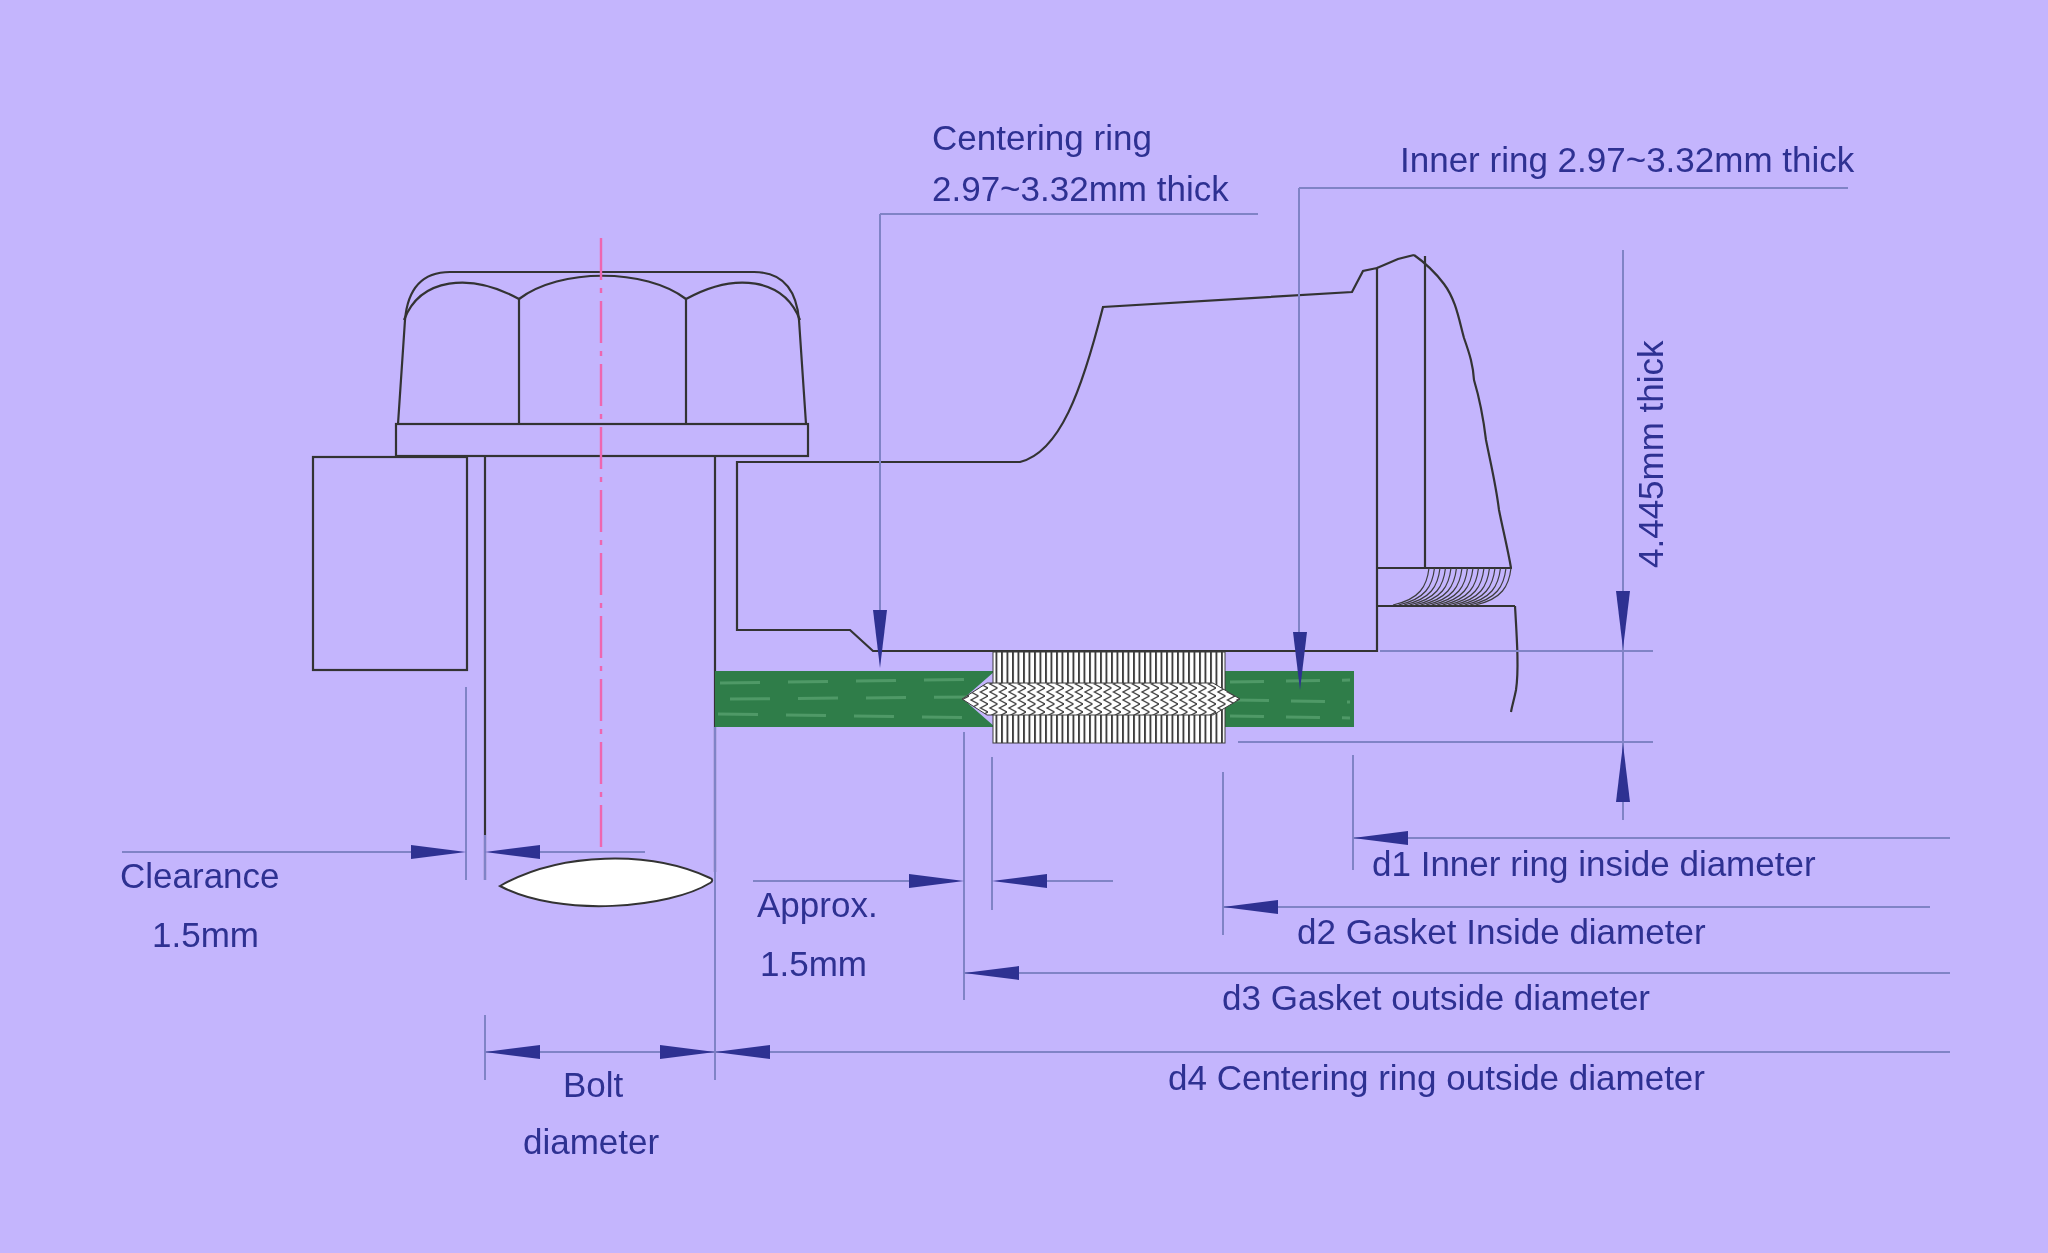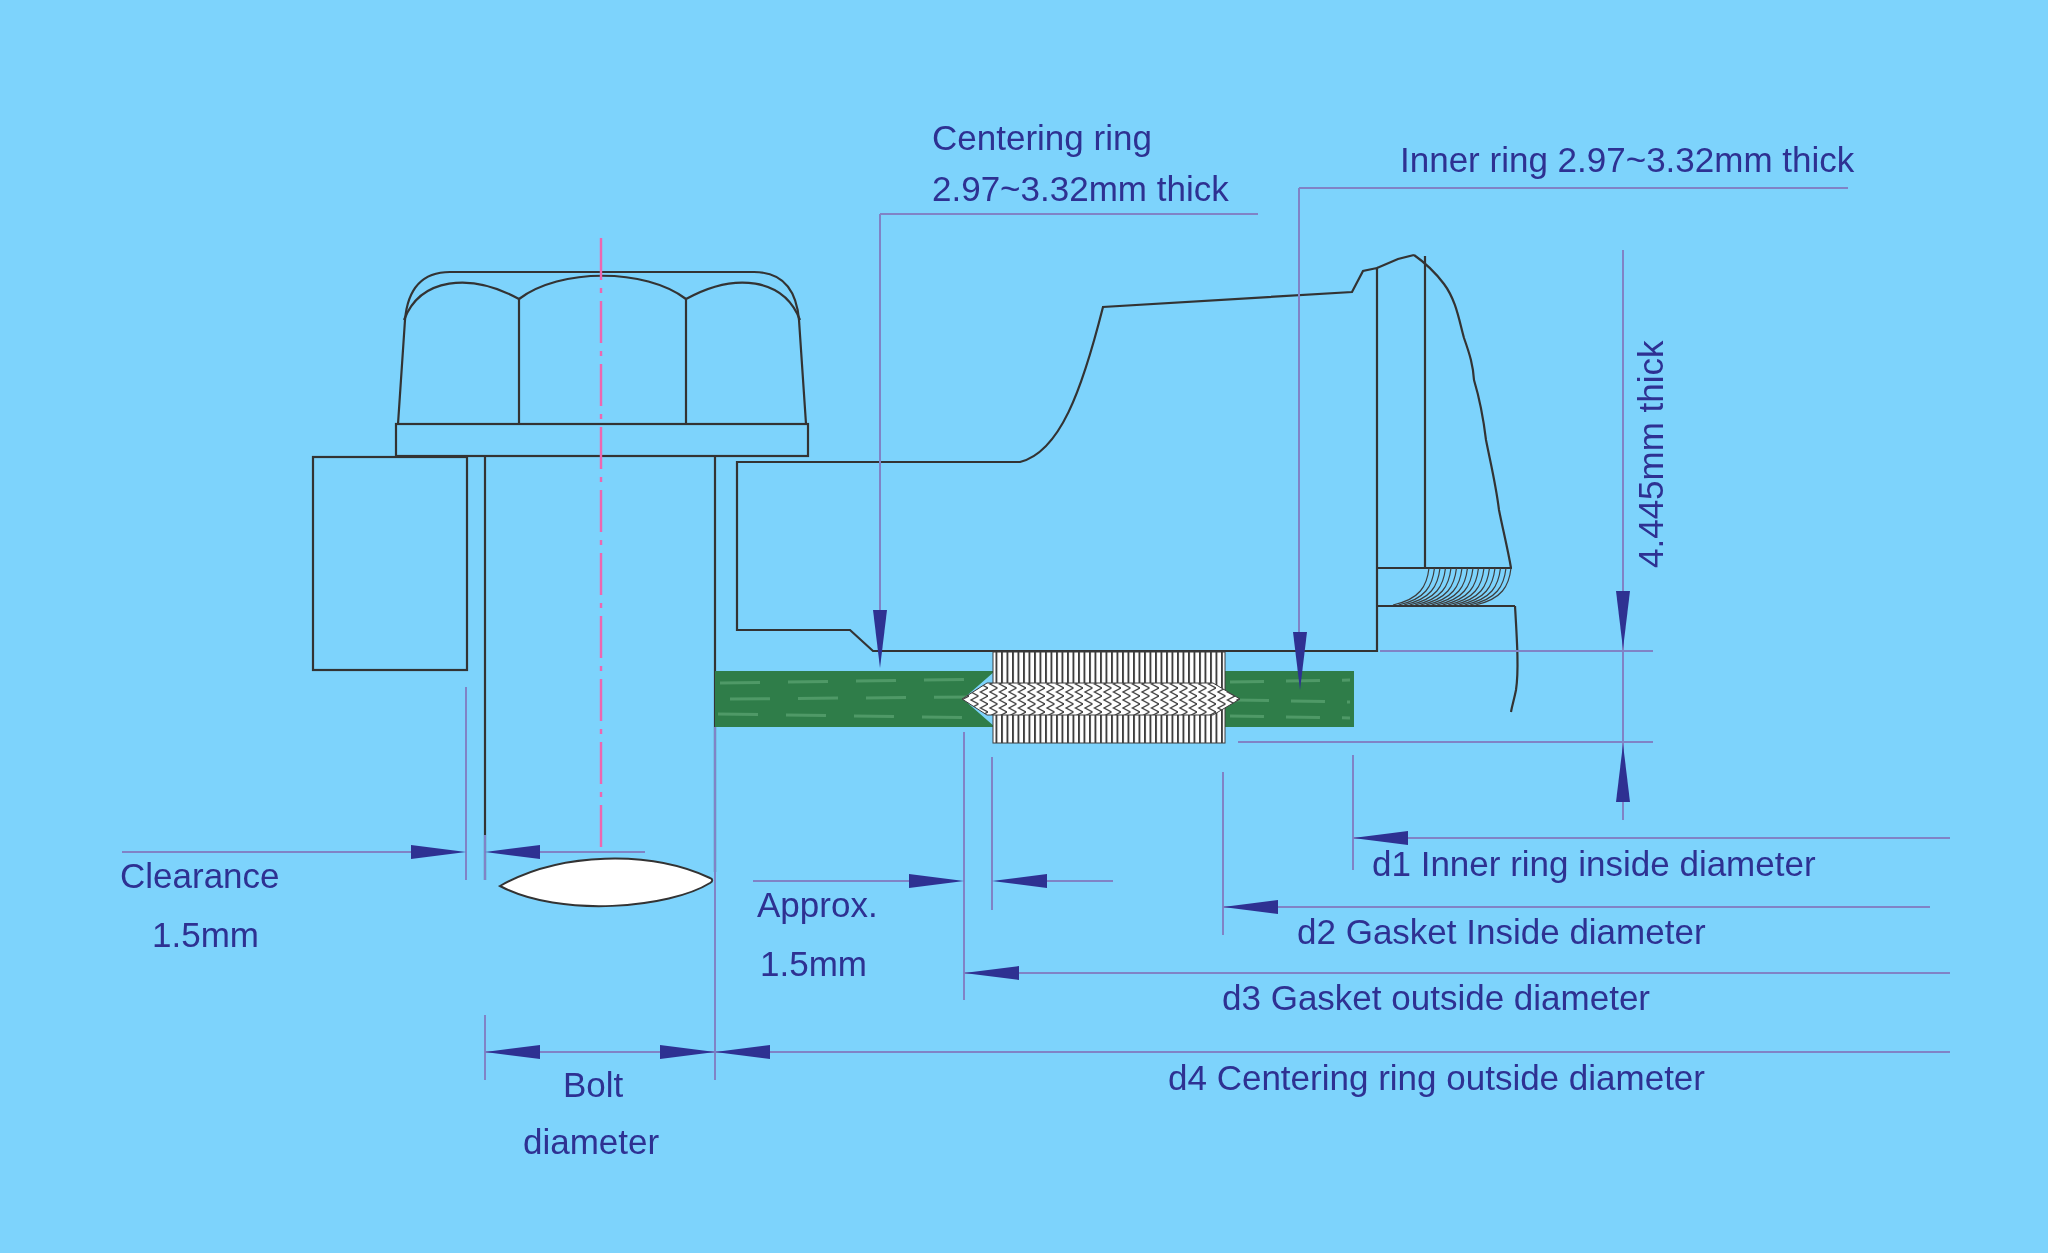--- a/index.html
+++ b/index.html
@@ -1,16 +1,16 @@
 <!DOCTYPE html>
 <html><head>
 <meta charset="utf-8">
 <style>
   html,body{margin:0;padding:0;background:#ffffff;}
-  .stage{position:relative;width:2048px;height:1253px;background:#7dd3fc;overflow:hidden;}
+  .stage{position:relative;width:2048px;height:1253px;background:#c4b5fd;overflow:hidden;}
   svg{display:block;}
   text{font-family:"Liberation Sans","DejaVu Sans",sans-serif;font-size:35px;fill:#2e3192;}
   .outline{stroke:#333333;stroke-width:2.2;fill:none;}
   .dim{stroke:#8083c6;stroke-width:2;fill:none;}
   .arrow{fill:#2e3192;stroke:none;}
 </style>
 </head>
 <body>
 
 <div class="stage">

